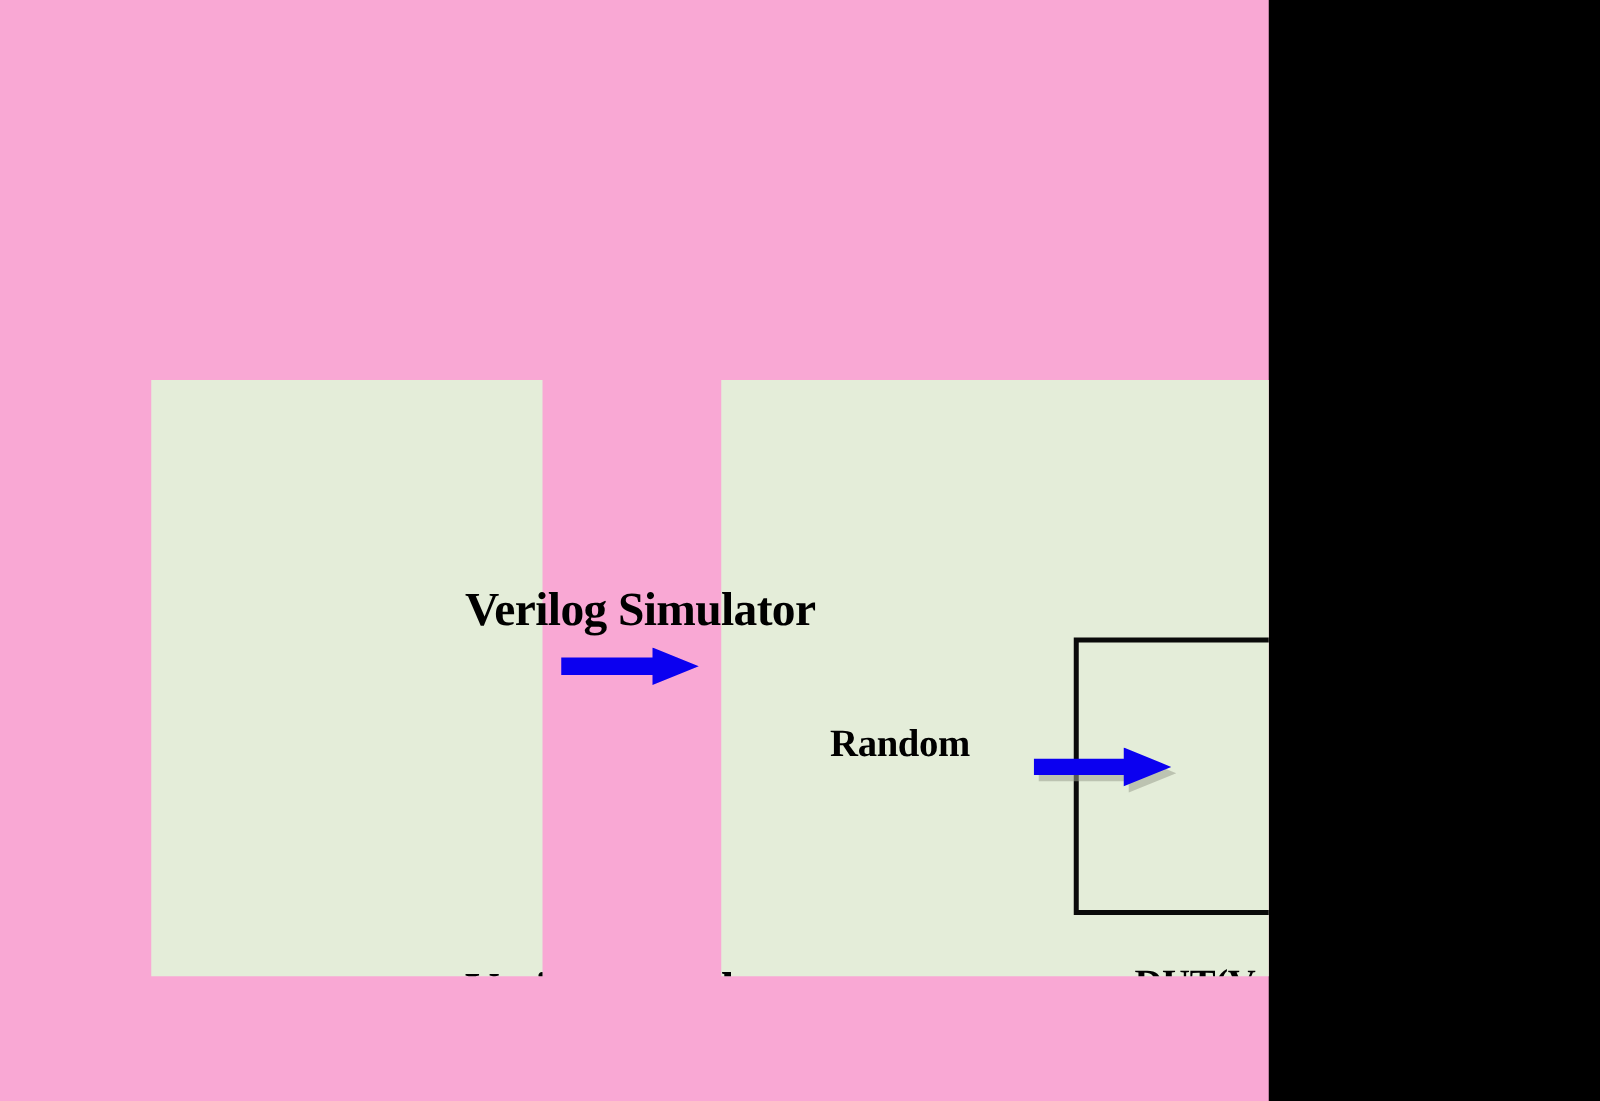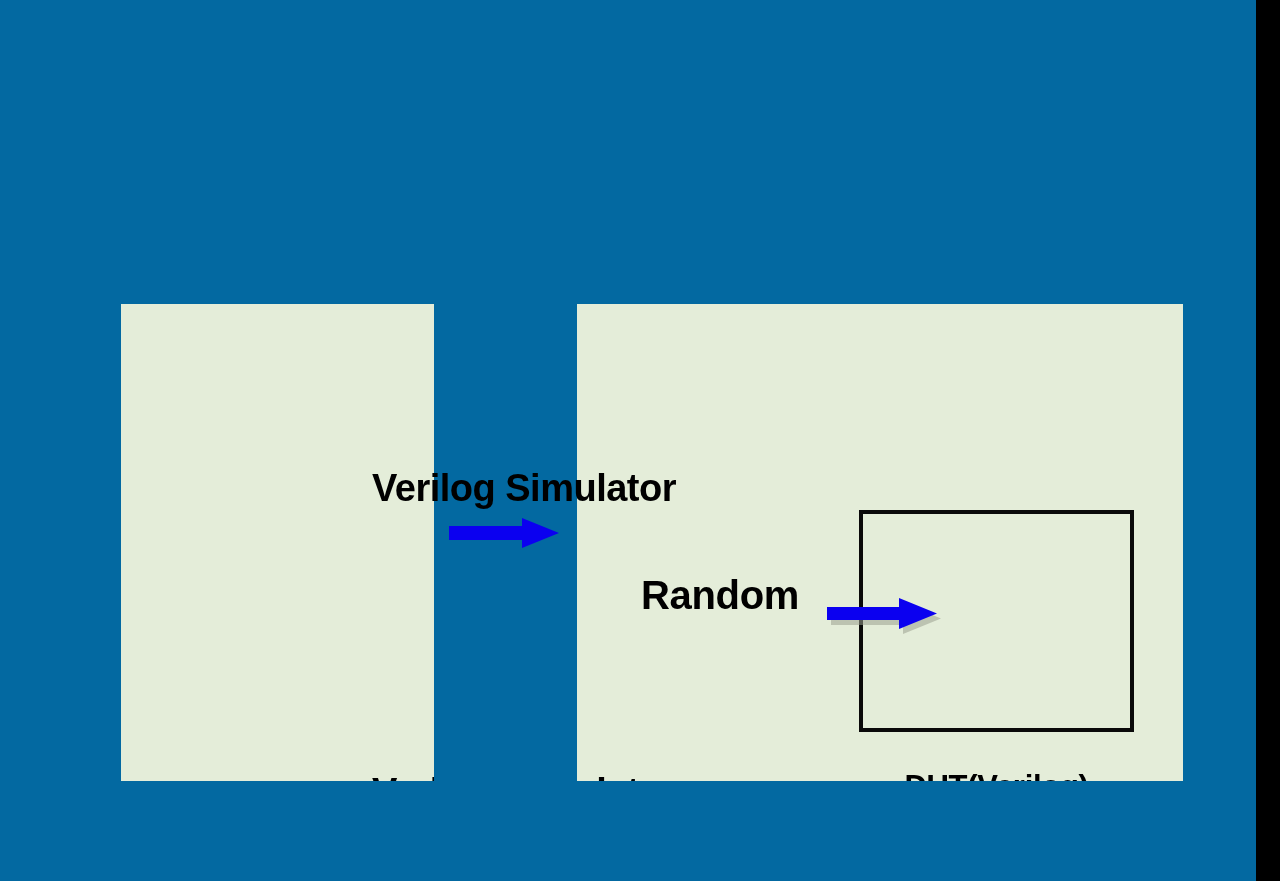--- a/index.html
+++ b/index.html
@@ -2,25 +2,25 @@
 <html><head>
 <meta charset="utf-8">
 <style>
   html, body {
     margin: 0;
     padding: 0;
     background: #000000;
   }
   #canvas {
     position: relative;
-    width: 1256px;
+    width: 1015px;
     height: 881px;
-    background: #0369a1;
+    background: #f9a8d4;
     overflow: hidden;
-    font-family: Liberation Sans, sans-serif;
+    font-family: Liberation Serif, serif;
   }
 
   
   .panel {
     position: absolute;
     background: #E4EDD9;
     overflow: hidden;
   }
   #panel-left {
     left: 121px;
@@ -99,21 +99,21 @@
 
   
   #random-caption {
     position: absolute;
     left: 36px;            
     top: 272px;            
     width: 214px;
     text-align: center;
     color: #000000;
     font-weight: 700;
-    font-size: 40px;
+    font-size: 31px;
     line-height: 38px;
     letter-spacing: -0.3px;
   }
   #random-caption .line { display: block; white-space: nowrap; }
 
   
   .arrow { position: absolute; display: block; }
   #arrow-gap {
     left: 447px;
     top: 518px;

